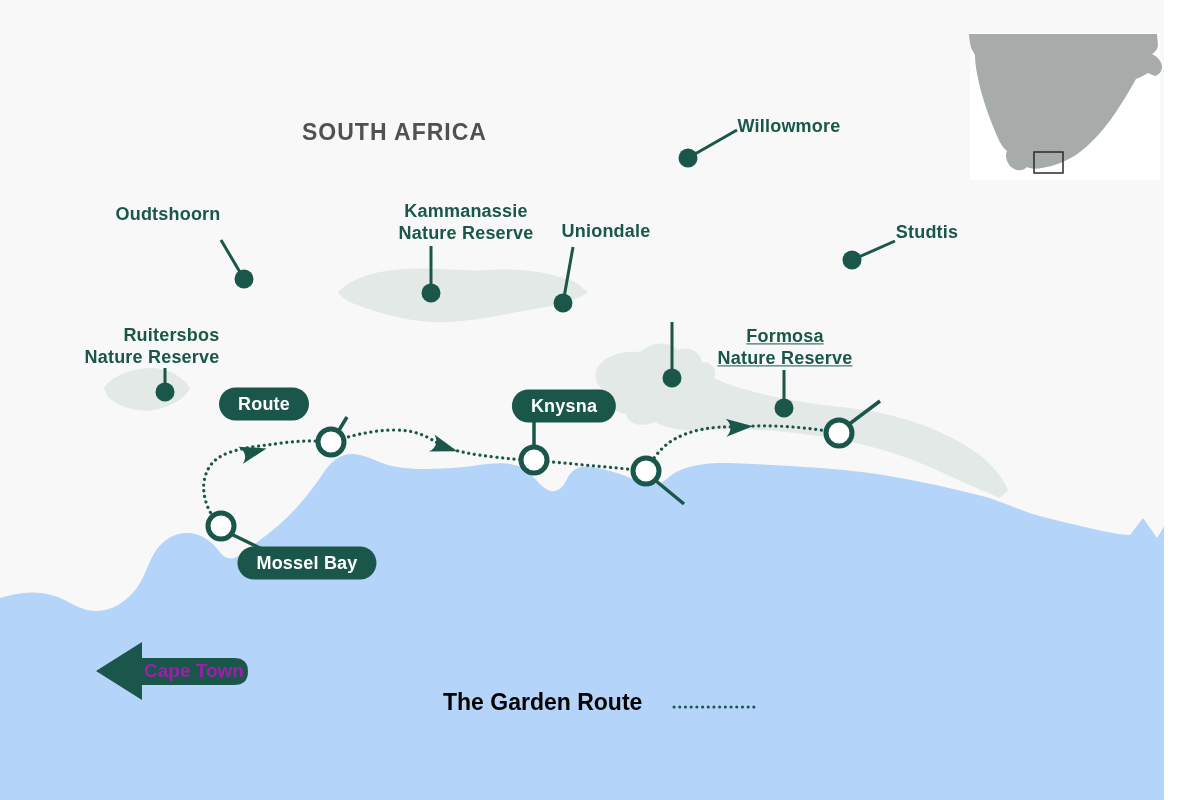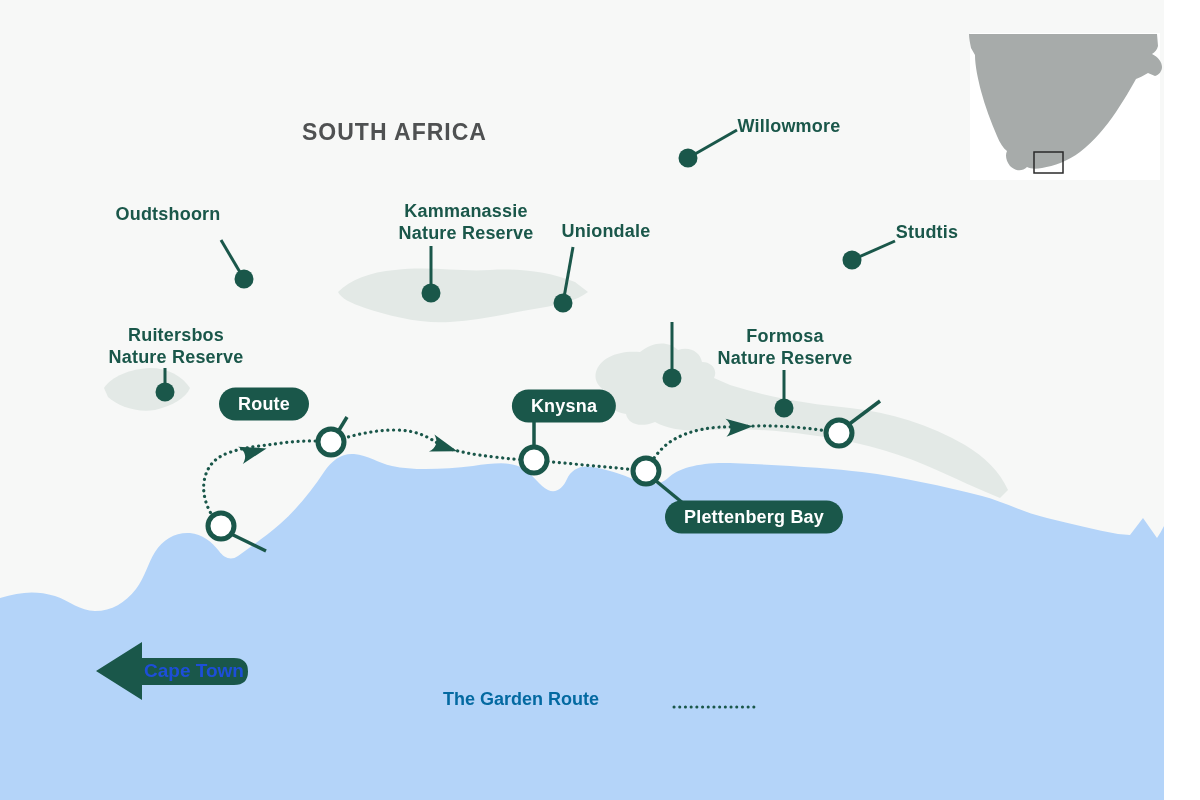--- a/index.html
+++ b/index.html
@@ -43,30 +43,30 @@
     left:302px; top:119px;
     color:#4f5152;
     font-weight:bold;
     font-size:23px;
     letter-spacing:1px;
     white-space:nowrap;
   }
   .map-title {
     position:absolute;
     left:443px; top:689px;
-    color:#0369a1;
-    font-weight:bold;
-    font-size:18px;
+    color:#000000;
+    font-weight:bold;
+    font-size:23px;
     white-space:nowrap;
   }
   .capetown-text {
     position:absolute;
     left:194px; top:671px;
     transform:translate(-50%,-50%);
-    color:#1d4ed8;
+    color:#a21caf;
     font-weight:bold;
     font-size:19px;
     white-space:nowrap;
   }
 </style>
 </head>
 <body>
 
 <div class="map-container">
 
@@ -226,30 +226,30 @@
   <div class="country-heading">SOUTH AFRICA</div>
 
   <div class="label-plain" style="left:789px; top:127px;">Willowmore</div>
   <div class="label-plain" style="left:168px; top:215px;">Oudtshoorn</div>
   <div class="label-plain" style="left:432px; top:223px;margin-left:34px;">
     <div>Kammanassie</div>
     <div>Nature Reserve</div>
   </div>
   <div class="label-plain" style="left:606px; top:232px;">Uniondale</div>
   <div class="label-plain" style="left:927px; top:233px;text-align:right;">Studtis</div>
-  <div class="label-plain" style="left:785px; top:348px;">
+  <div class="label-plain" style="left:785px; top:348px;text-decoration:underline;">
     <div>Formosa</div>
     <div>Nature Reserve</div>
   </div>
-  <div class="label-plain" style="left:176px; top:347px;">
+  <div class="label-plain" style="left:152px; top:347px;text-align:right;">
     <div>Ruitersbos</div>
     <div>Nature Reserve</div>
   </div>
 
   <div class="pill" style="left:264px; top:404px;">Route</div>
   <div class="pill" style="left:564px; top:406px;">Knysna</div>
-  <div class="pill" style="left:754px; top:517px;">Plettenberg Bay</div>
+  <div class="pill" style="left:307px; top:563px;">Mossel Bay</div>
 
   <div class="capetown-text">Cape Town</div>
 
   <div class="map-title">The Garden Route</div>
 
 </div>
 
 </body></html>

